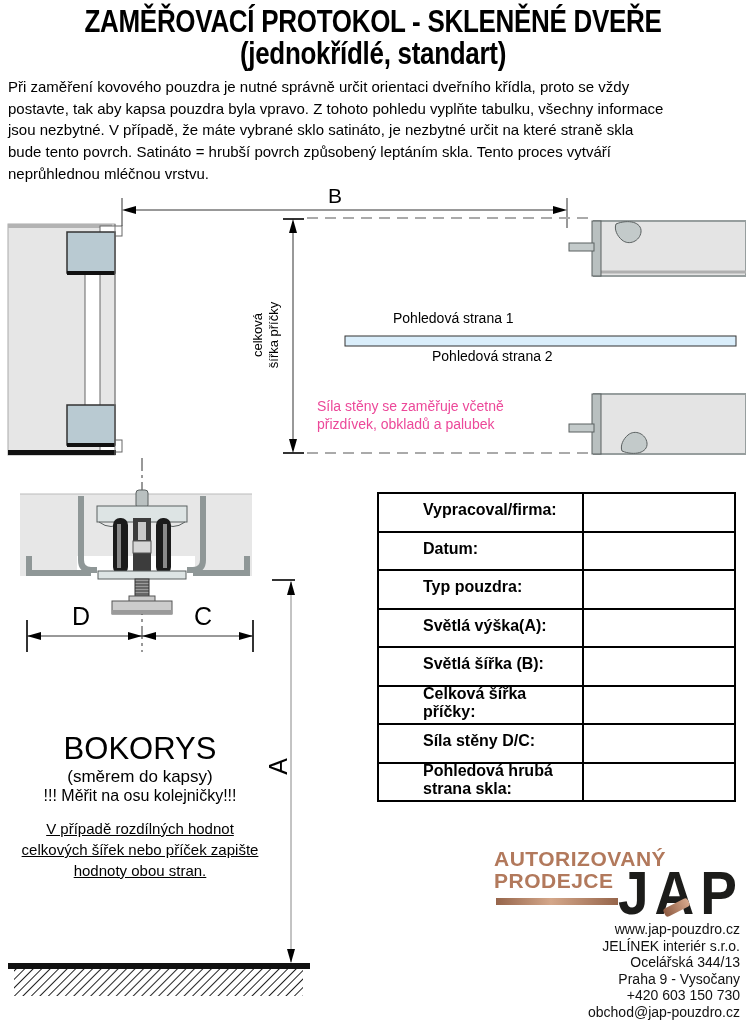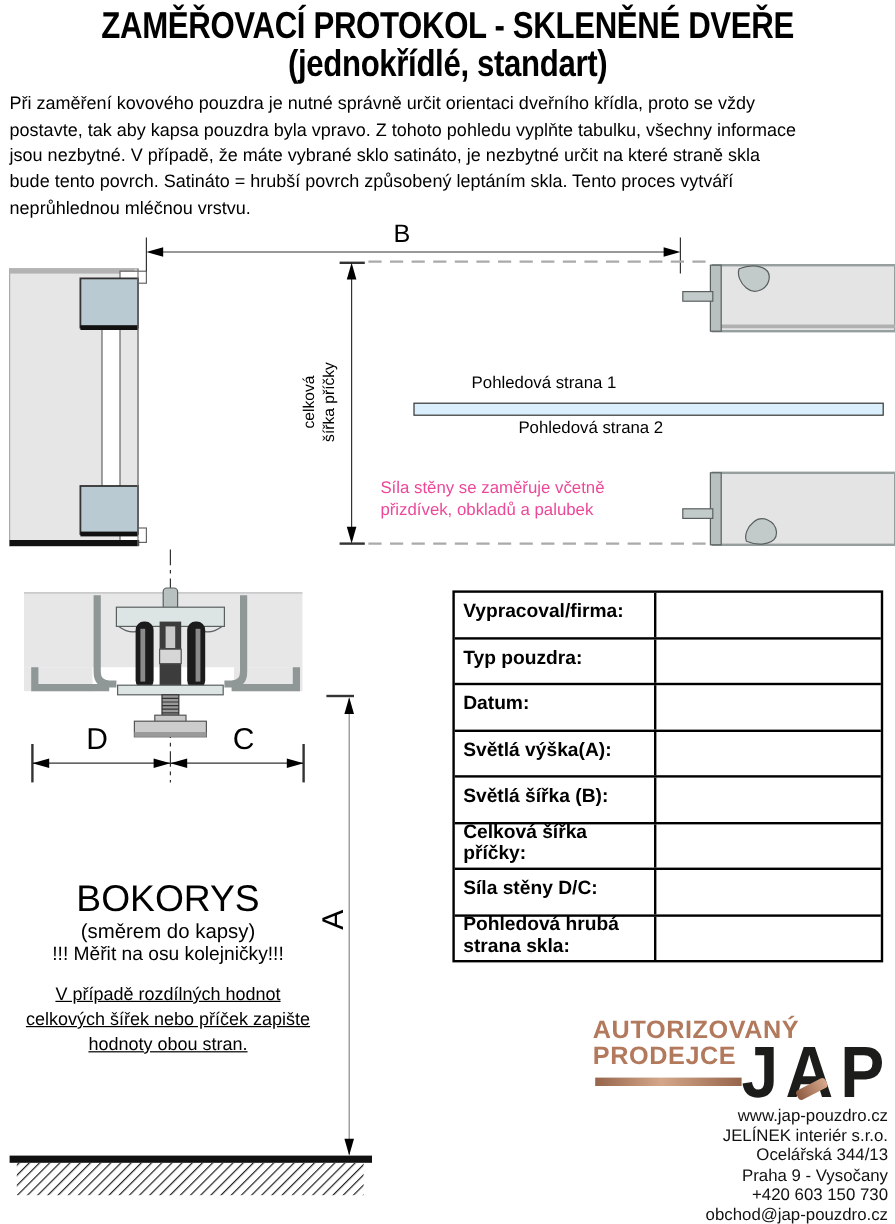--- a/index.html
+++ b/index.html
@@ -17,21 +17,21 @@
   .red-note{font-size:14px;line-height:17.5px;font-weight:bold;}
   .bok-title{left:20px;top:731px;width:240px;text-align:center;font-size:31px;}
   .bok-sub1{left:20px;top:767px;width:240px;text-align:center;font-size:17px;}
   .bok-sub2{left:10px;top:787px;width:260px;text-align:center;font-size:16px;}
   .bok-note{left:0px;top:818px;width:280px;text-align:center;font-size:15px;line-height:21px;text-decoration:underline;}
   .form-table{left:377px;top:492px;width:355px;border:2px solid #000;background:#fff;
               display:flex;flex-direction:column;}
   .frow{display:flex;height:36.5px;border-top:2px solid #000;}
   .frow:first-child{border-top:none;}
   .flabel{width:156px;border-right:2px solid #000;font-weight:bold;font-size:16px;
-          display:flex;align-items:center;padding:0 3px 4px 7px;line-height:1.12;}
+          display:flex;align-items:center;padding:0 3px 4px 7px;line-height:1.12;margin-left:37px;}
   .fvalue{flex:1;}
   .copper-text{font-weight:bold;font-size:21px;letter-spacing:0.5px;color:#b2795c;}
   .copper-bar{height:7px;background:linear-gradient(90deg,#96654b,#d4a78a 45%,#96654b);}
   .jap{font-size:55px;font-weight:bold;letter-spacing:6px;color:#1c1c1a;
        transform:scale(1,1.1);line-height:1;}
   .jap-accent{width:27px;height:9px;border-radius:3px;
        background:linear-gradient(90deg,#8d5a41,#d8a98c);transform:rotate(-27deg);}
   .contact{right:6px;top:921px;text-align:right;font-size:14px;line-height:16.6px;color:#111;}
 </style>
 </head>
@@ -180,25 +180,25 @@
   <div class="abs bok-note preline">V případě rozdílných hodnot
 celkových šířek nebo příček zapište
 hodnoty obou stran.</div>
 
   <div class="abs form-table">
     <div class="frow">
       <div class="flabel">Vypracoval/firma:</div>
       <div class="fvalue"></div>
     </div>
     <div class="frow">
+      <div class="flabel">Datum:</div>
+      <div class="fvalue"></div>
+    </div>
+    <div class="frow">
       <div class="flabel">Typ pouzdra:</div>
-      <div class="fvalue"></div>
-    </div>
-    <div class="frow">
-      <div class="flabel">Datum:</div>
       <div class="fvalue"></div>
     </div>
     <div class="frow">
       <div class="flabel">Světlá výška(A):</div>
       <div class="fvalue"></div>
     </div>
     <div class="frow">
       <div class="flabel">Světlá šířka (B):</div>
       <div class="fvalue"></div>
     </div>

